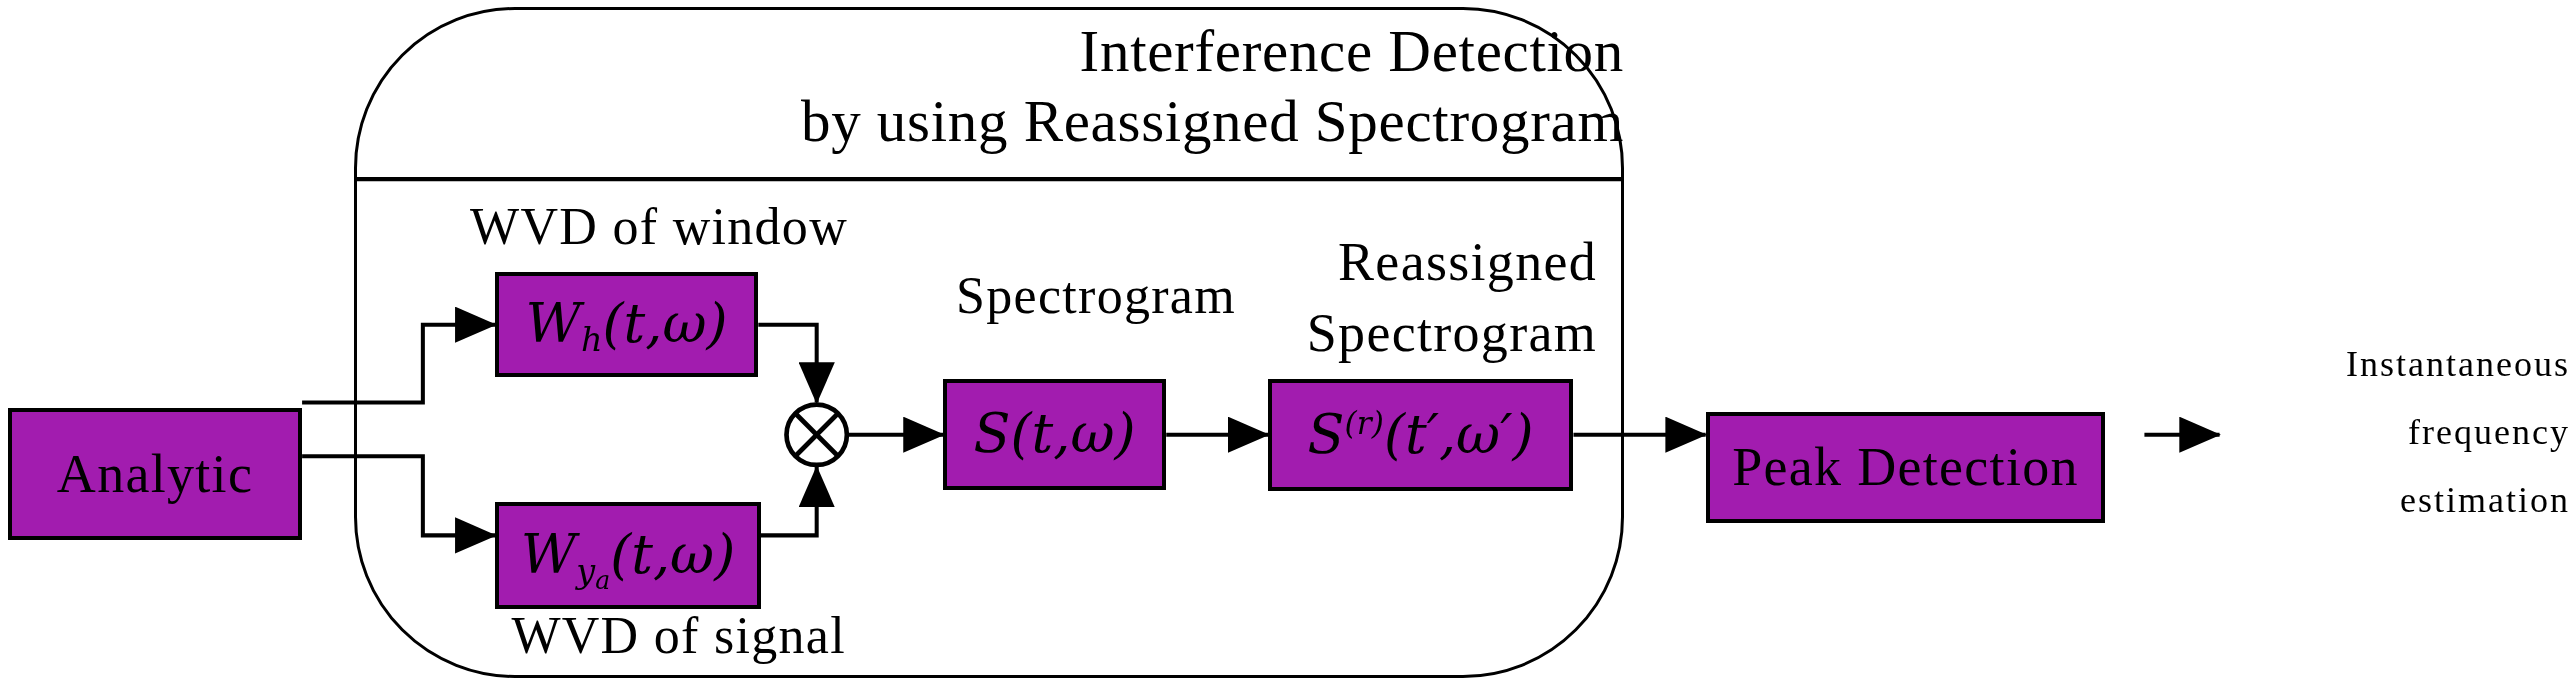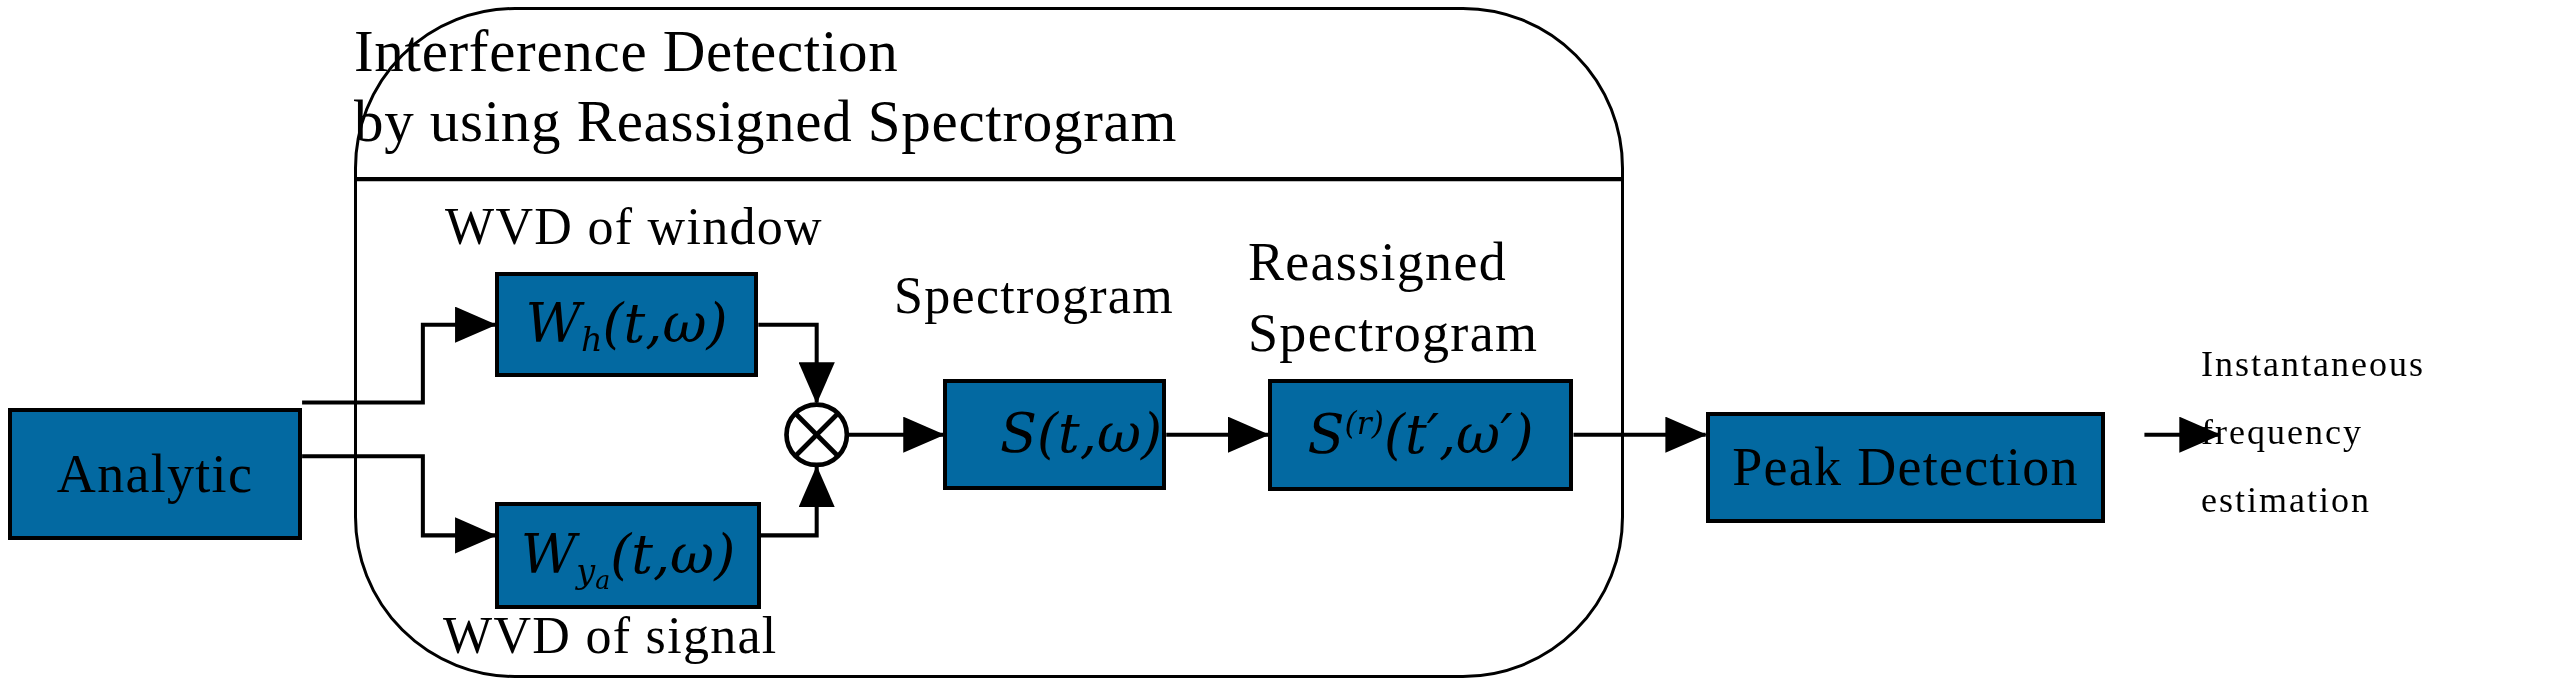--- a/index.html
+++ b/index.html
@@ -23,41 +23,41 @@
     border: 3.4px solid #000;
     border-radius: 161px;
     box-sizing: border-box;
     background: transparent;
     z-index: 1;
   }
   
   .pbox {
     position: absolute;
     border: 4.7px solid #000;
-    background: #0369a1;
+    background: #a21caf;
     box-sizing: border-box;
     display: flex;
     flex-direction: column;
     align-items: center;
     justify-content: center;
     text-align: center;
     z-index: 2;
     line-height: 1.12;
   }
   .box-analytic { left: 8px;   top: 364px; width: 294px; height: 132px; font-size: 54px; letter-spacing: 1.3px; margin-top: 44px; }
   .box-wh       { left: 495px;  top: 272px; width: 263px; height: 105px; }
   .box-wya      { left: 495px;  top: 502px; width: 266px; height: 107px; }
-  .box-s        { left: 943px; top: 379px; width: 223px; height: 111px; align-items: flex-end; }
+  .box-s        { left: 943px; top: 379px; width: 223px; height: 111px; }
   .box-sr       { left: 1268px; top: 379px; width: 305px; height: 112px; }
   .box-peak     { left: 1706px; top: 379px; width: 399px; height: 111px; font-size: 54px; letter-spacing: 1.3px; margin-top: 33px; }
 
   
   .lbl {
     position: absolute;
-    text-align: left;
+    text-align: right;
     z-index: 2;
     letter-spacing: 1.3px;
   }
   .lbl-title {
     left: 354px; top: 16px; width: 1270px;
     font-size: 59px; line-height: 70px; letter-spacing: 0.7px;
   }
   .lbl-wvd-window { left: 445px;  top: 197px; width: 403px; font-size: 52px; }
   .lbl-wvd-signal { left: 443px;  top: 606px; width: 403px; font-size: 52px; }
   .lbl-spec       { left: 894px; top: 266px; width: 342px; font-size: 52px; }

